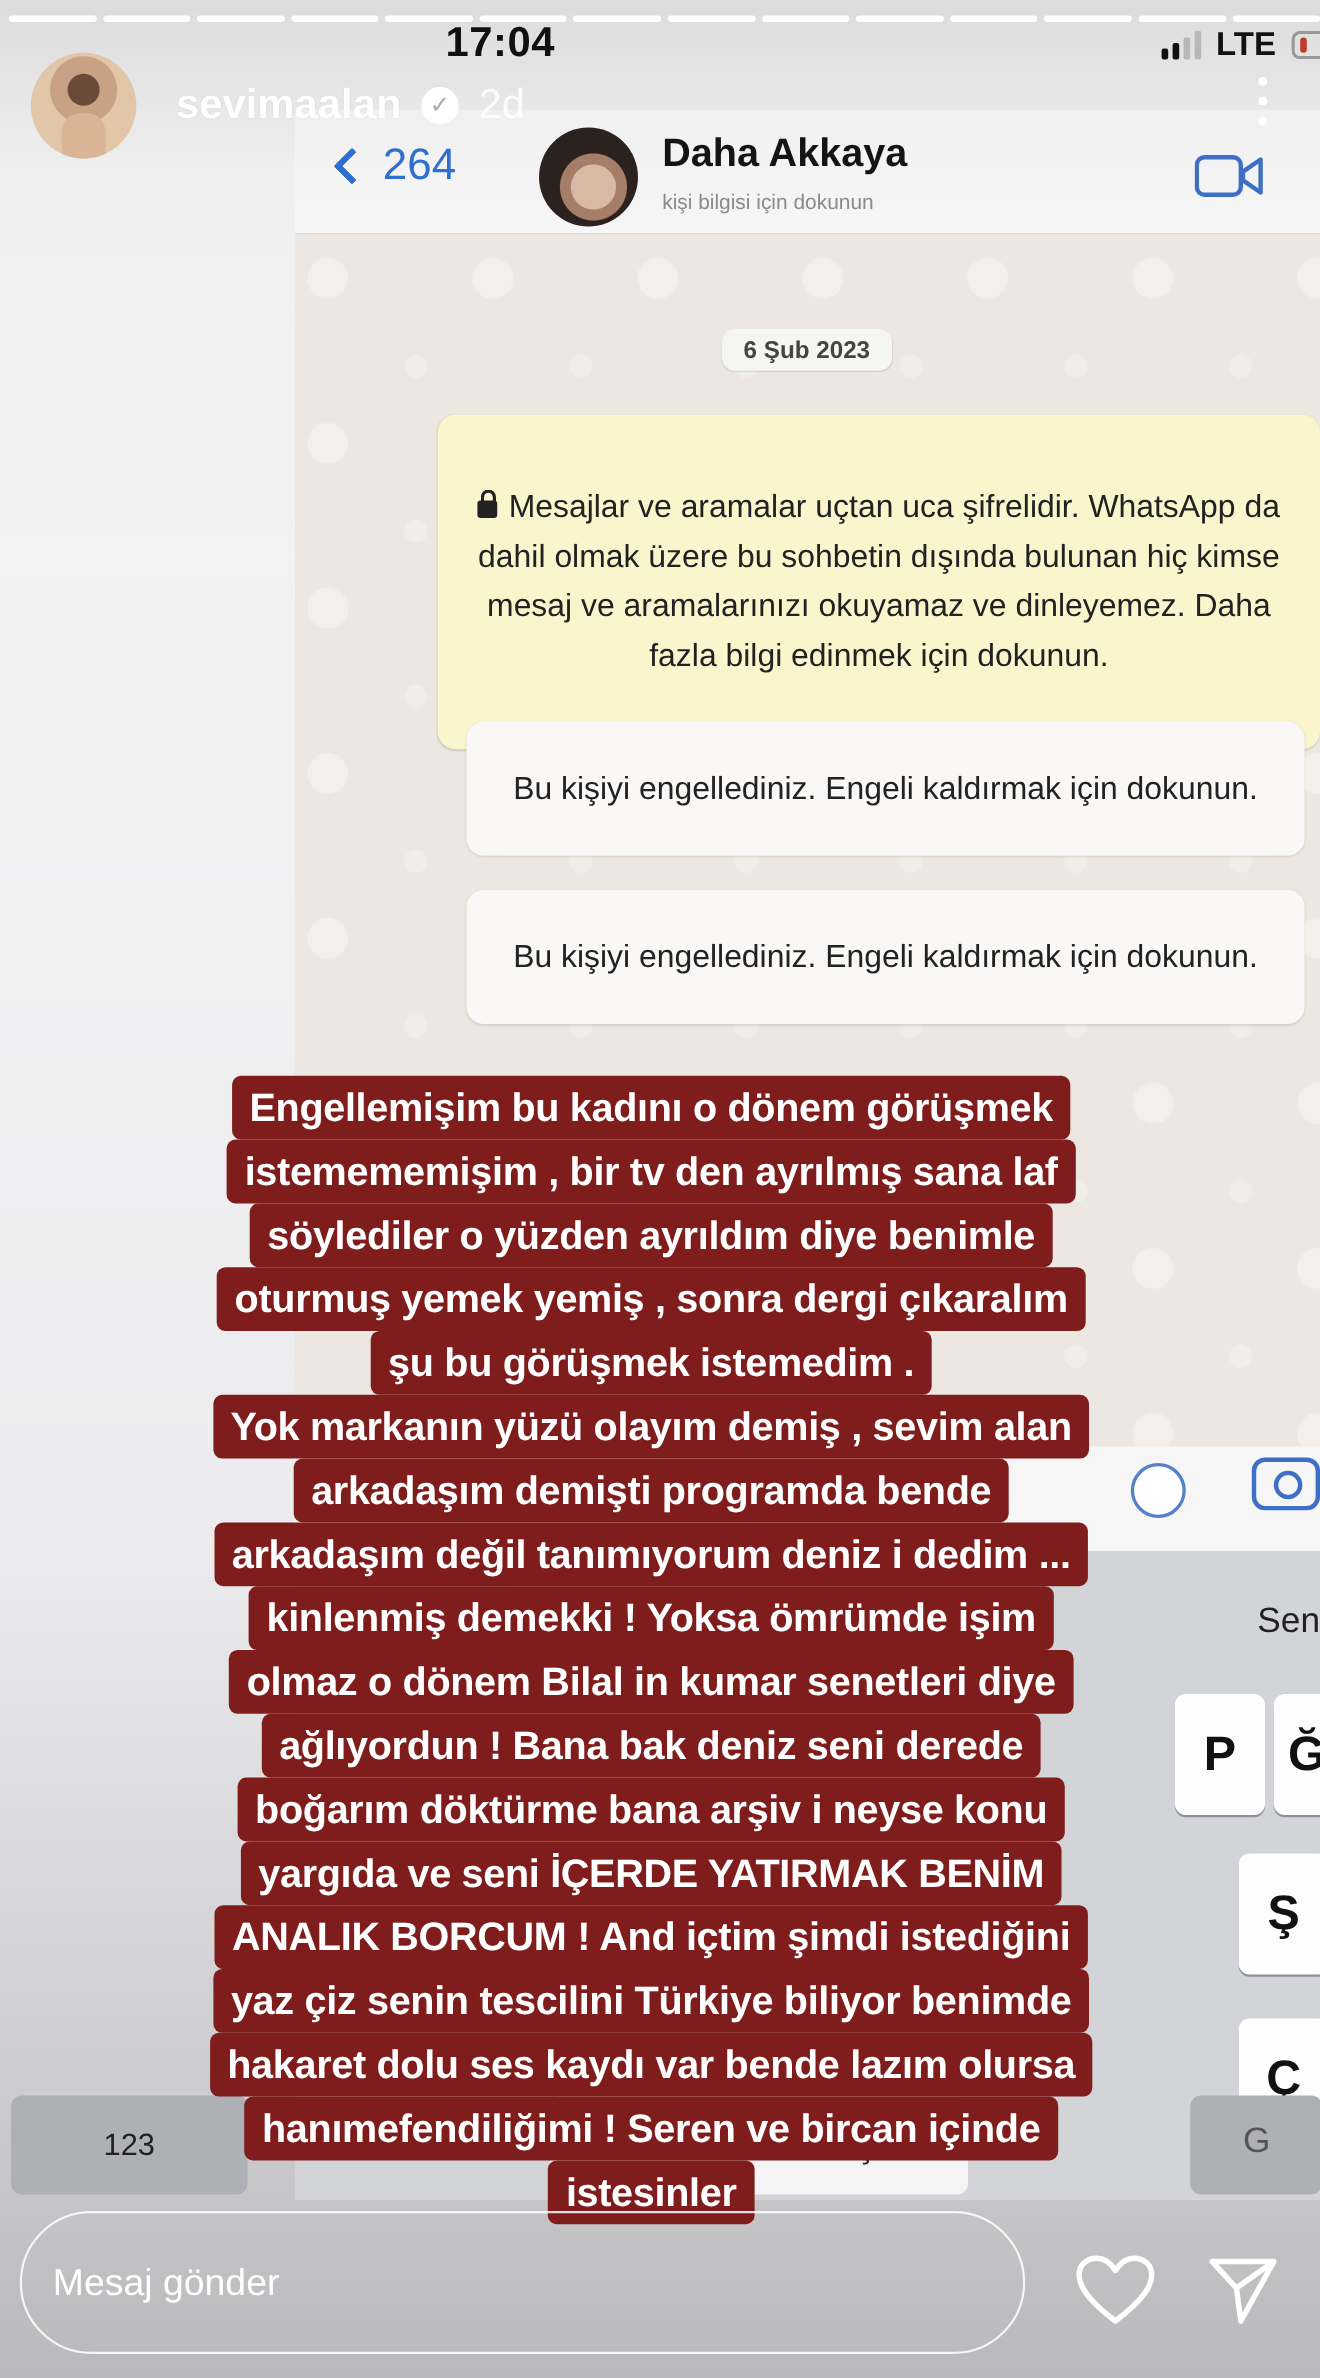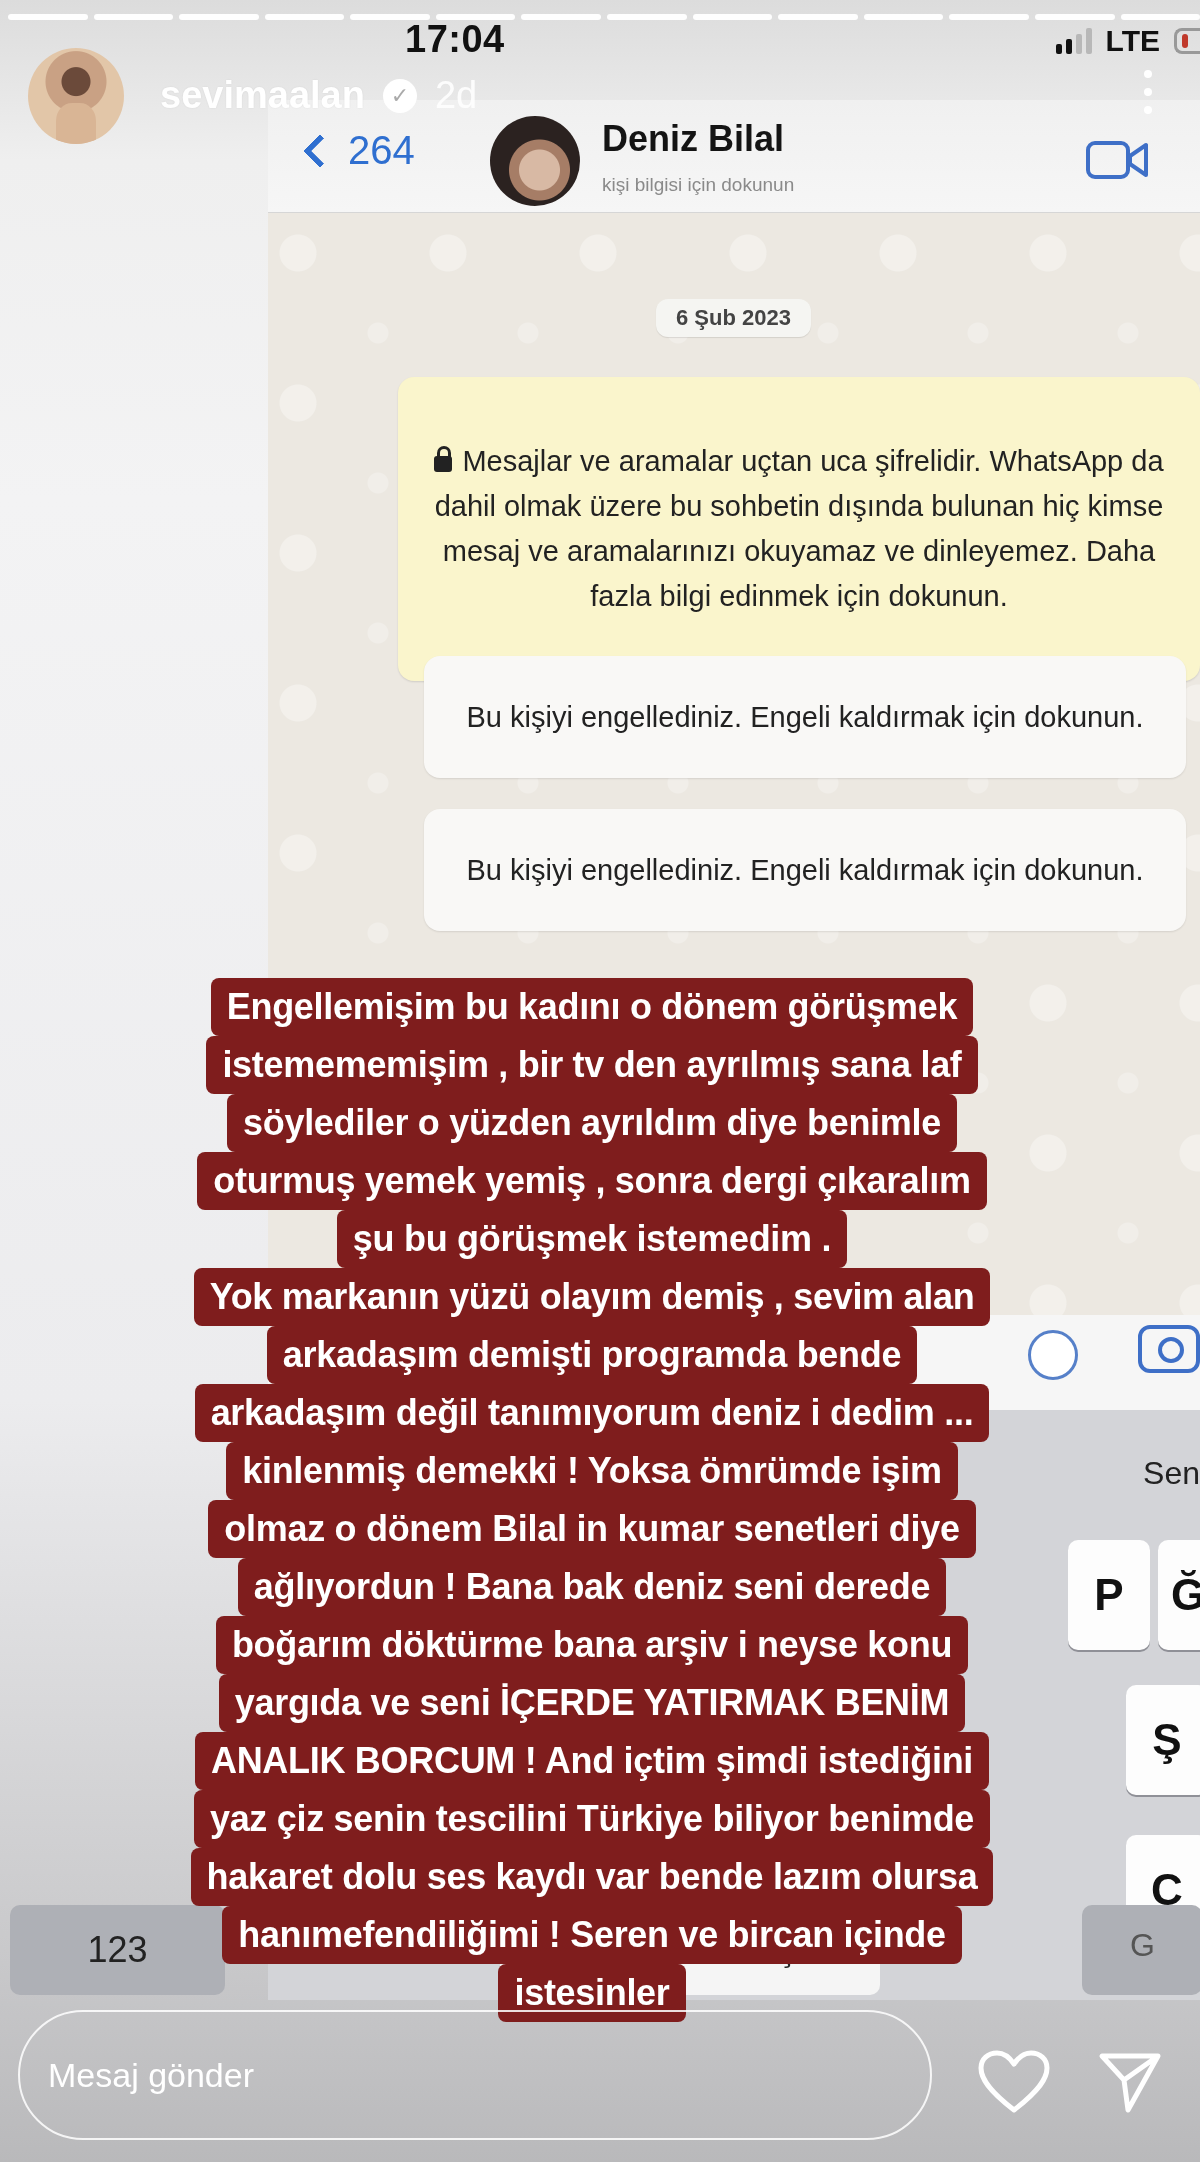--- a/index.html
+++ b/index.html
@@ -66,21 +66,21 @@
   .sticker-btn { position: absolute; left: 760px; top: 1230px; width: 50px; height: 50px; border-radius: 50%; border: 3px solid #5680c9; background: #fff; }
   .camera-btn { position: absolute; right: 0; top: 1225px; width: 62px; height: 48px; border: 4px solid #3e6fc7; border-radius: 12px; }
   .camera-btn::after { content: ""; position: absolute; left: 16px; top: 8px; width: 18px; height: 18px; border-radius: 50%; border: 4px solid #3e6fc7; }
   .keyboard { position: absolute; left: 0; top: 1310px; width: 932px; height: 590px; background: #d3d4d8; }
   .suggestion { position: absolute; right: 0; top: 1355px; font-size: 32px; color: #222; }
   .key { position: absolute; width: 82px; height: 110px; background: #fdfdfd; border-radius: 10px; box-shadow: 0 2px 0 #8f9097; display: flex; align-items: center; justify-content: center; font-size: 44px; font-weight: bold; color: #111; }
   .key-p { left: 800px; top: 1440px; }
   .key-g { left: 890px; top: 1440px; width: 60px; }
   .key-s { left: 858px; top: 1585px; }
   .key-c { left: 858px; top: 1735px; }
-  .key-123 { position: absolute; left: 10px; top: 1905px; width: 215px; height: 90px; background: #aeb0b6; border-radius: 10px; display: flex; align-items: center; justify-content: center; font-size: 36px; color: #222; }
+  .key-123 { position: absolute; left: 10px; top: 1905px; width: 215px; height: 90px; background: #aeb0b6; border-radius: 10px; display: flex; align-items: center; justify-content: center; font-size: 28px; color: #222; }
   .key-space { position: absolute; left: 240px; top: 1905px; width: 450px; height: 90px; background: #f5f5f5; border-radius: 10px; display: flex; align-items: center; justify-content: flex-start; padding-left: 0; font-size: 32px; color: #222; }
   .key-space span { position: relative; left: 0; }
   .key-go { position: absolute; left: 1082px; top: 1905px; width: 120px; height: 90px; background: #aeb0b6; border-radius: 10px; font-size: 32px; color: #555; padding: 22px 0 0 48px; }
 
   
   .overlay { position: absolute; left: 42px; top: 978px; width: 1100px; text-align: center; }
   .overlay .line { display: table; margin: 0 auto; background: #7f1d1d; color: #fff; font-weight: bold; font-size: 36px; line-height: 54px; padding: 2px 16px; border-radius: 8px; white-space: nowrap; letter-spacing: -0.3px; }
 
   
   .reply-input { position: absolute; left: 18px; top: 2010px; width: 914px; height: 130px; border: 2px solid rgba(255,255,255,0.85); border-radius: 65px; }
@@ -108,21 +108,21 @@
   <div class="seg"></div>
 </div>
 
 <div class="wa">
   <div class="wa-header">
     <div class="wa-back">
       <span class="chev"></span>
       <span class="count">264</span>
     </div>
     <div class="wa-contact-avatar"></div>
-    <div class="wa-contact-name">Deniz Bilal</div>
+    <div class="wa-contact-name">Daha Akkaya</div>
     <div class="wa-contact-sub">kişi bilgisi için dokunun</div>
     <svg class="wa-video" viewBox="0 0 64 40">
       <rect x="2" y="3" width="40" height="34" rx="7" fill="none" stroke="#3e6fc7" stroke-width="4"></rect>
       <path d="M44 16 L60 5 L60 35 L44 24 Z" fill="none" stroke="#3e6fc7" stroke-width="4" stroke-linejoin="round"></path>
     </svg>
   </div>
 
   <div class="wa-chat">
     <div class="date-chip">6 Şub 2023</div>
     <div class="enc-notice">

